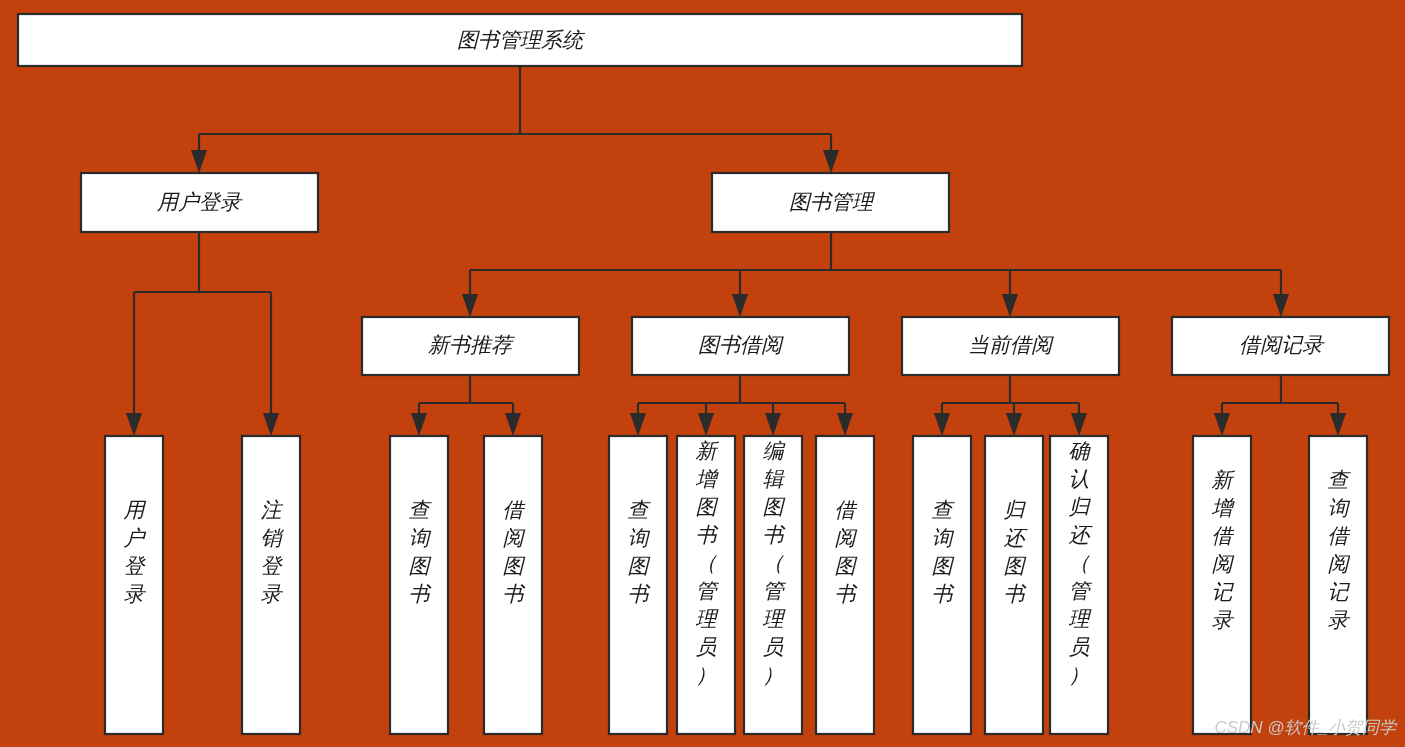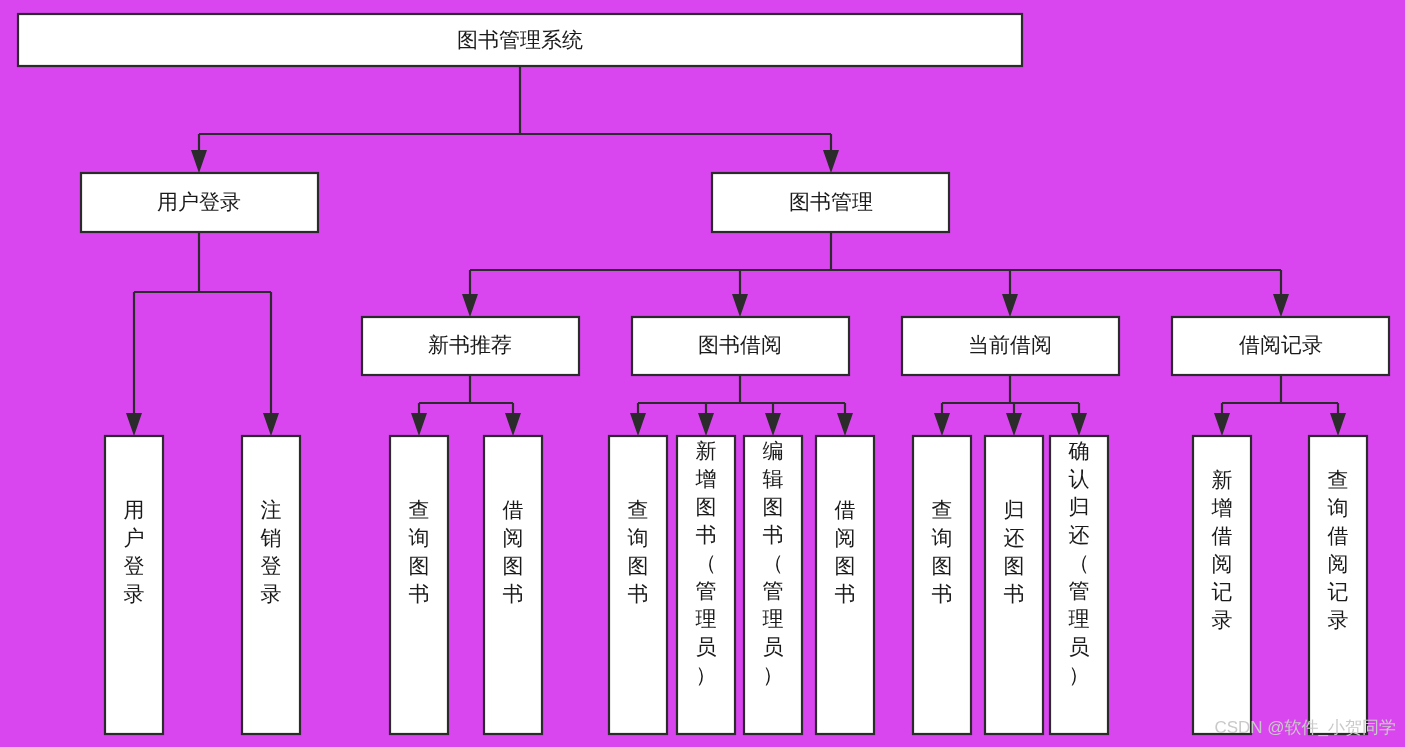--- a/index.html
+++ b/index.html
@@ -8,22 +8,23 @@
     padding: 0;
     background: #ffffff;
   }
   body {
     font-family: "Liberation Sans", "DejaVu Sans", sans-serif;
   }
   #diagram-root {
     position: relative;
     width: 1405px;
     height: 747px;
-    background: #d946ef;
+    background: #c2410c;
     overflow: hidden;
+    font-style: italic;
   }
   svg.diagram-canvas {
     position: absolute;
     left: 0;
     top: 0;
     width: 1405px;
     height: 747px;
     display: block;
   }
   .node-box {

